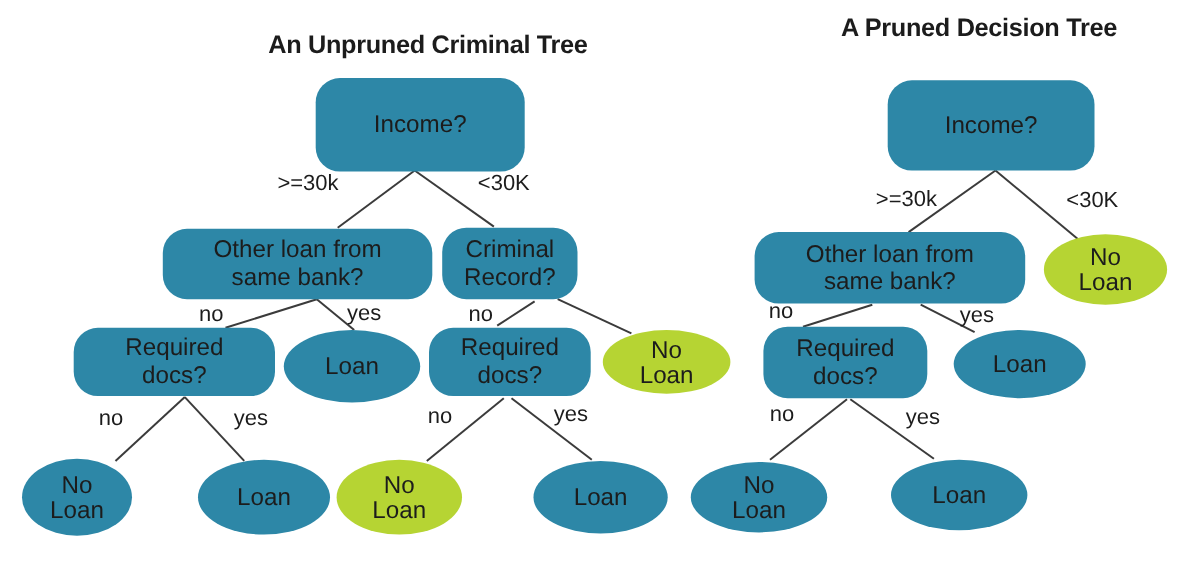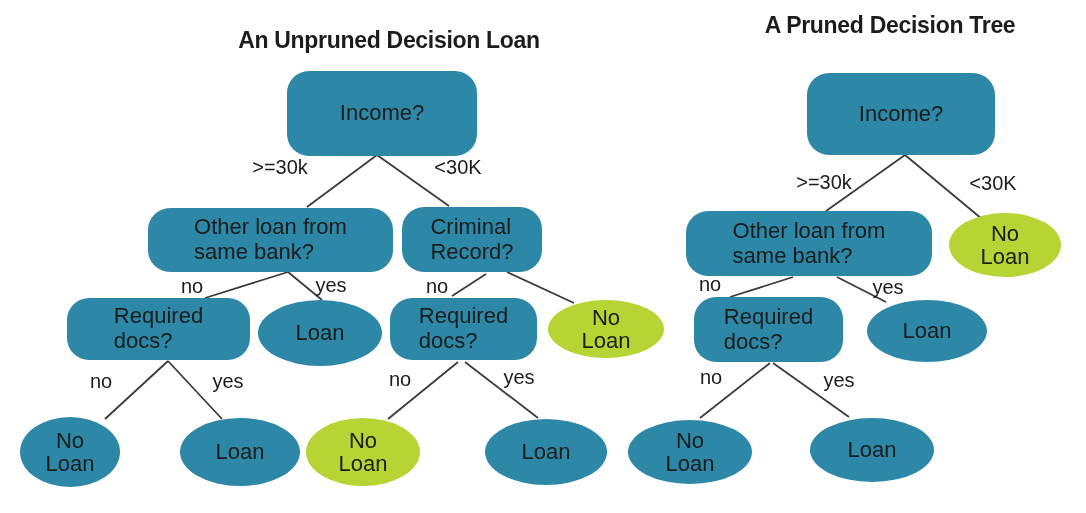--- a/index.html
+++ b/index.html
@@ -33,21 +33,21 @@
   }
   .edges-layer line{
     stroke:var(--edge_line);
     stroke-width:1.8;
   }
   .rect-node{
     position:absolute;
     background:var(--node_fill);
     border-radius:22px;
     display:flex;align-items:center;justify-content:center;
-    text-align:left;
+    text-align:center;
     font-size:22px;
     line-height:1.12;
     white-space:pre-line;
     color:var(--text);
   }
   .ellipse-node{
     position:absolute;
     background:var(--node_fill);
     border-radius:50%;
     display:flex;align-items:center;justify-content:center;
@@ -88,30 +88,30 @@
 
     <line x1="905" y1="155" x2="826" y2="211"></line>
     <line x1="905" y1="155" x2="982" y2="219"></line>
     <line x1="793" y1="277" x2="730" y2="297"></line>
     <line x1="837" y1="277" x2="886" y2="302"></line>
     <line x1="770" y1="363" x2="700" y2="418"></line>
     <line x1="773" y1="363" x2="849" y2="417"></line>
   </svg>
 
   <div>
-    <div class="tree-title" style="left:389px;top:27px;">An Unpruned Decision Loan</div>
+    <div class="tree-title" style="left:389px;top:27px;">An Unpruned Criminal Tree</div>
 
     <div class="rect-node" style="left:287px;top:71px;width:190px;height:85px;">Income?</div>
 
     <span class="edge-label" style="left:280px;top:167px;">&gt;=30k</span>
     <span class="edge-label" style="left:458px;top:167px;">&lt;30K</span>
 
     <div class="rect-node" style="left:148px;top:208px;width:245px;height:64px;">Other loan from
 same bank?</div>
-    <div class="rect-node" style="left:402px;top:207px;width:140px;height:65px;">Criminal
+    <div class="rect-node" style="left:402px;top:207px;width:123px;height:65px;">Criminal
 Record?</div>
 
     <span class="edge-label" style="left:192px;top:286px;">no</span>
     <span class="edge-label" style="left:331px;top:285px;">yes</span>
     <span class="edge-label" style="left:437px;top:286px;">no</span>
 
     <div class="rect-node" style="left:67px;top:298px;width:183px;height:62px;">Required
 docs?</div>
     <div class="ellipse-node" style="left:258px;top:300px;width:124px;height:66px;">Loan</div>
     <div class="rect-node" style="left:390px;top:298px;width:147px;height:62px;">Required

